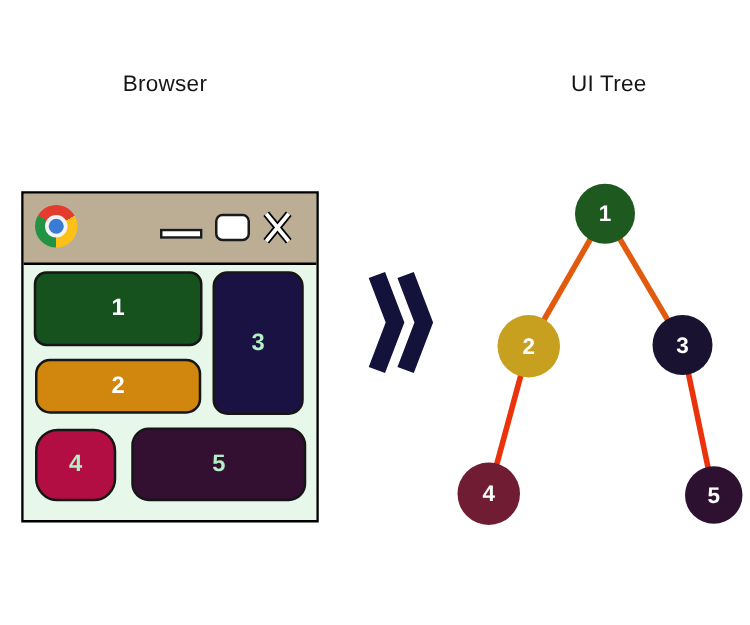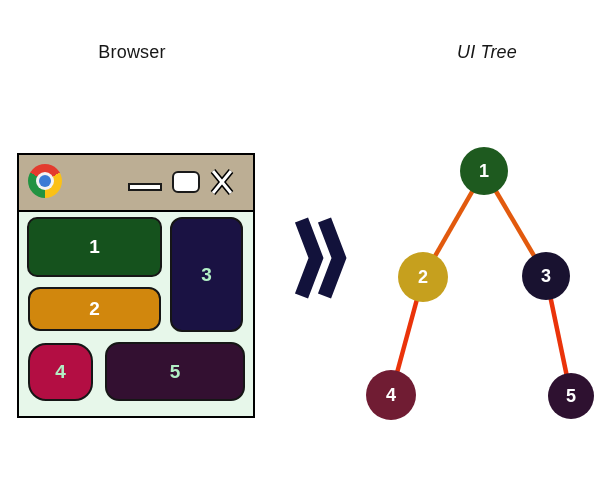--- a/index.html
+++ b/index.html
@@ -1,25 +1,25 @@
 <!DOCTYPE html>
 <html><head>
 <meta charset="utf-8">
 <style>
   html,body{margin:0;padding:0;background:#ffffff;}
   .stage{
     position:relative;width:600px;height:500px;background:#ffffff;overflow:hidden;
     font-family:"Liberation Sans",sans-serif;
   }
   .label{
-    position:absolute;top:40px;width:160px;height:24px;line-height:24px;
+    position:absolute;top:55px;width:160px;height:24px;line-height:24px;
     text-align:center;font-size:18px;color:#161616;letter-spacing:0.2px;
   }
   .label-left{left:52px;}
-  .label-right{left:407px;font-style:italic;}
+  .label-right{left:407px;}
 
   
   .browser-window{
     position:absolute;left:17px;top:153px;width:238px;height:265px;
     border:2px solid #000;background:#e7f7ea;box-sizing:border-box;
   }
   .titlebar{
     position:absolute;left:0;top:0;width:100%;height:55px;
     border-bottom:2px solid #000;box-sizing:content-box;
   }

